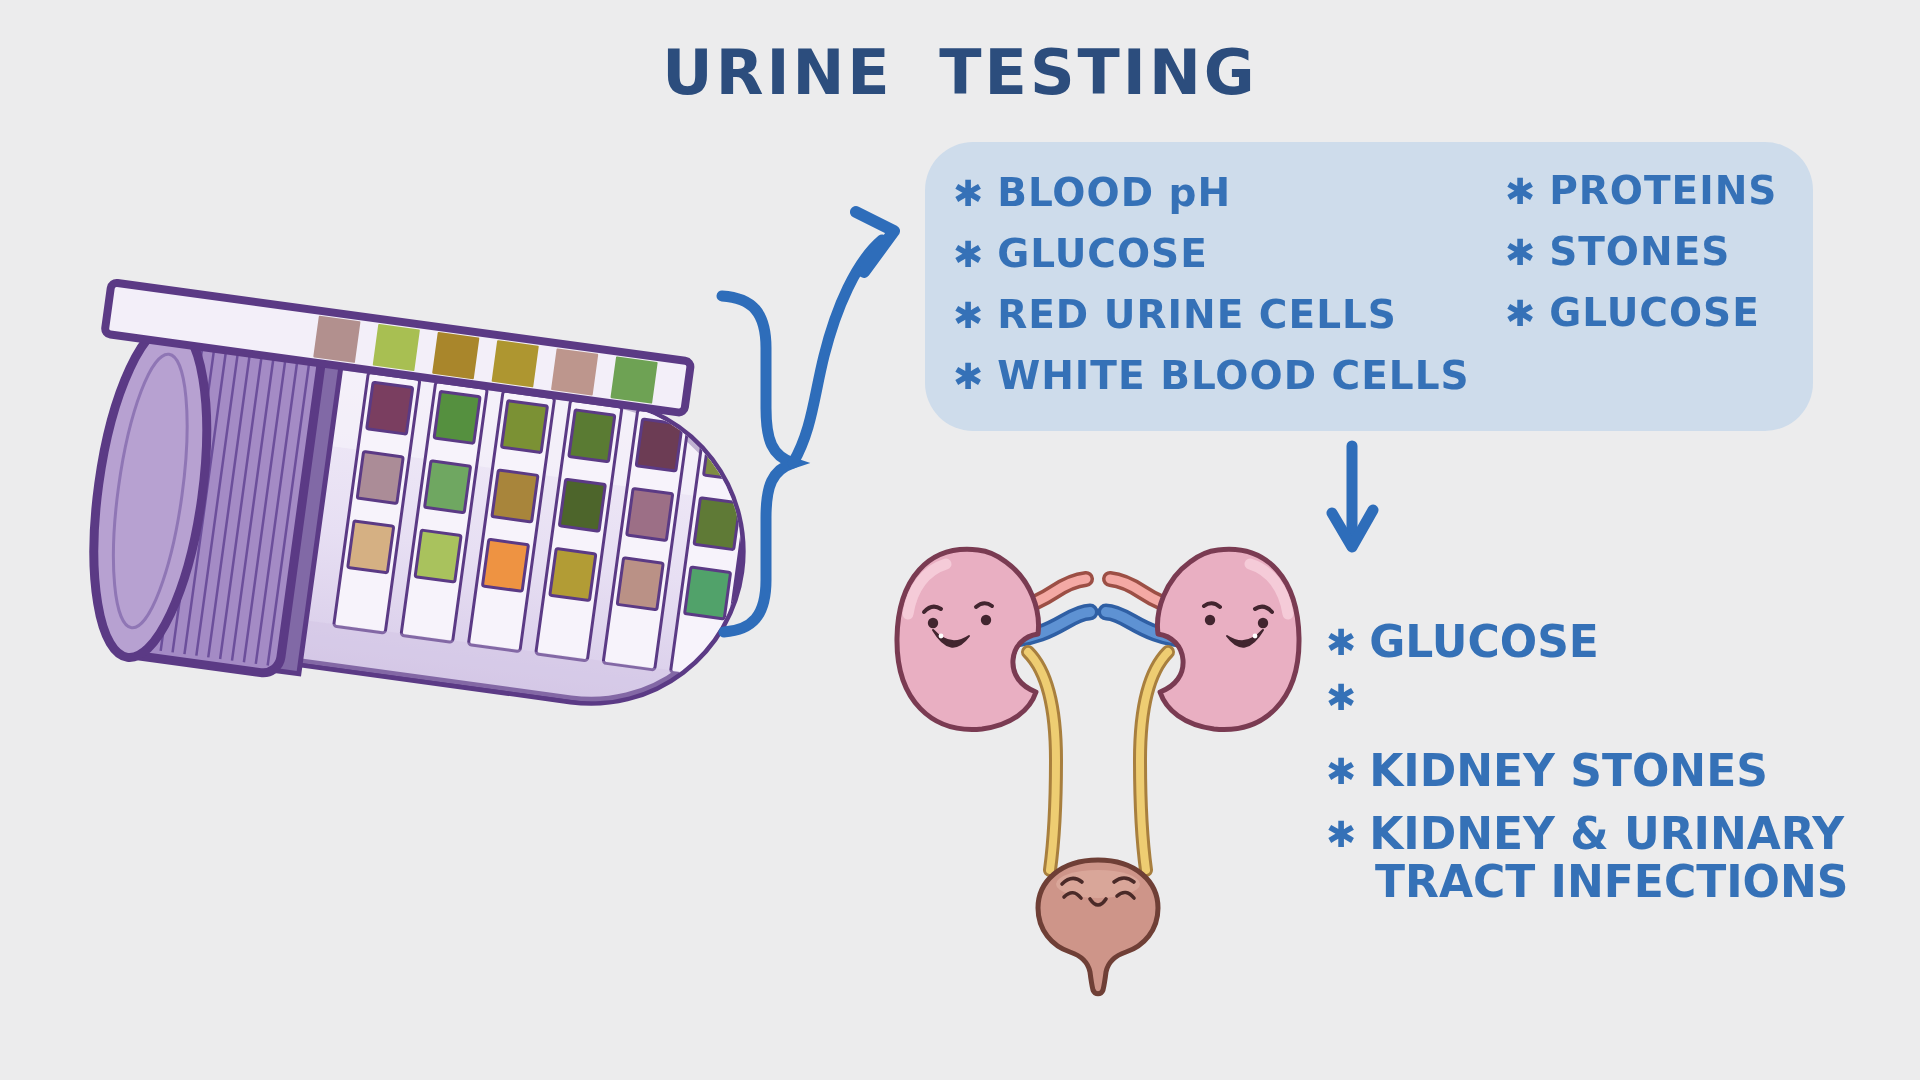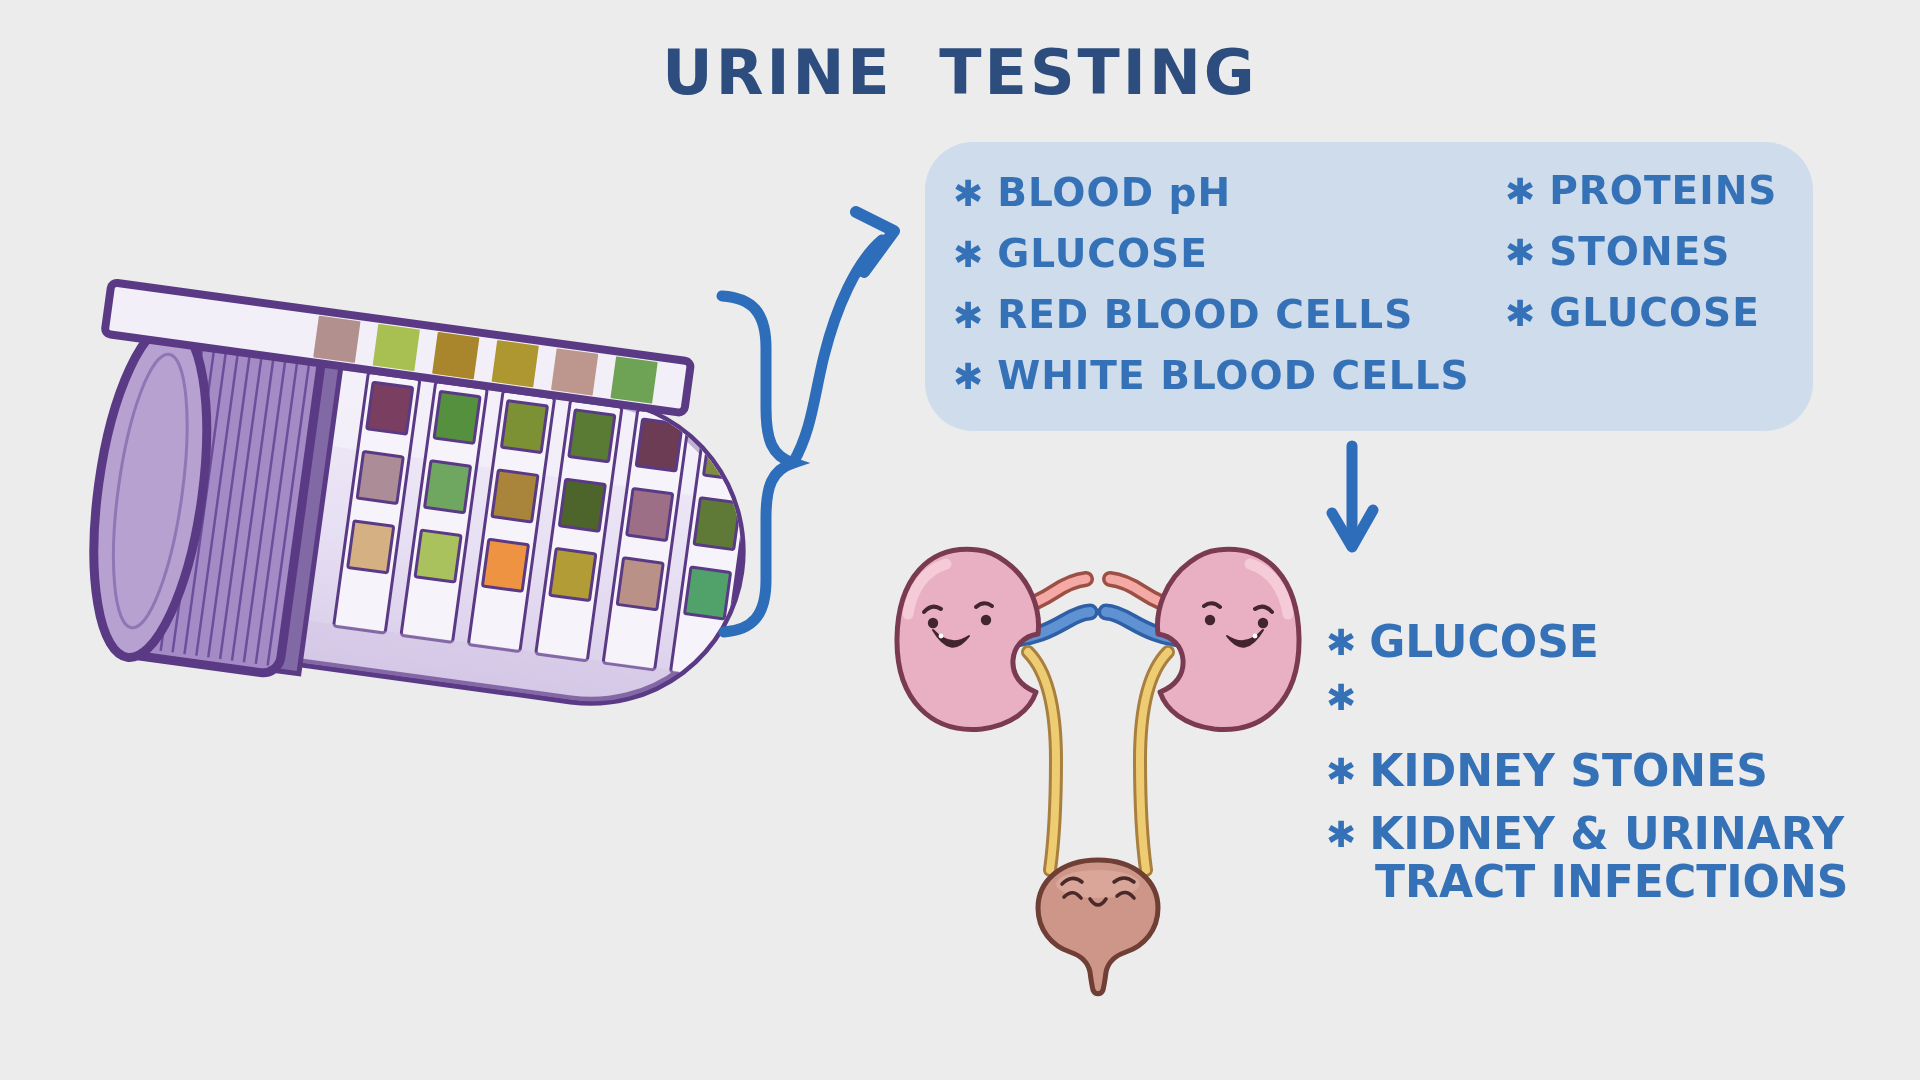--- a/index.html
+++ b/index.html
@@ -146,21 +146,21 @@
     <div class="item" style="left:28px;top:28px">
       <span class="bullet">✱</span>
       <span>BLOOD pH</span>
     </div>
     <div class="item" style="left:28px;top:89px">
       <span class="bullet">✱</span>
       <span>GLUCOSE</span>
     </div>
     <div class="item" style="left:28px;top:150px">
       <span class="bullet">✱</span>
-      <span>RED BLOOD CELLS</span>
+      <span>RED URINE CELLS</span>
     </div>
     <div class="item" style="left:28px;top:211px">
       <span class="bullet">✱</span>
       <span>WHITE BLOOD CELLS</span>
     </div>
     <div class="item" style="left:580px;top:26px">
       <span class="bullet">✱</span>
       <span>PROTEINS</span>
     </div>
     <div class="item" style="left:580px;top:87px">

